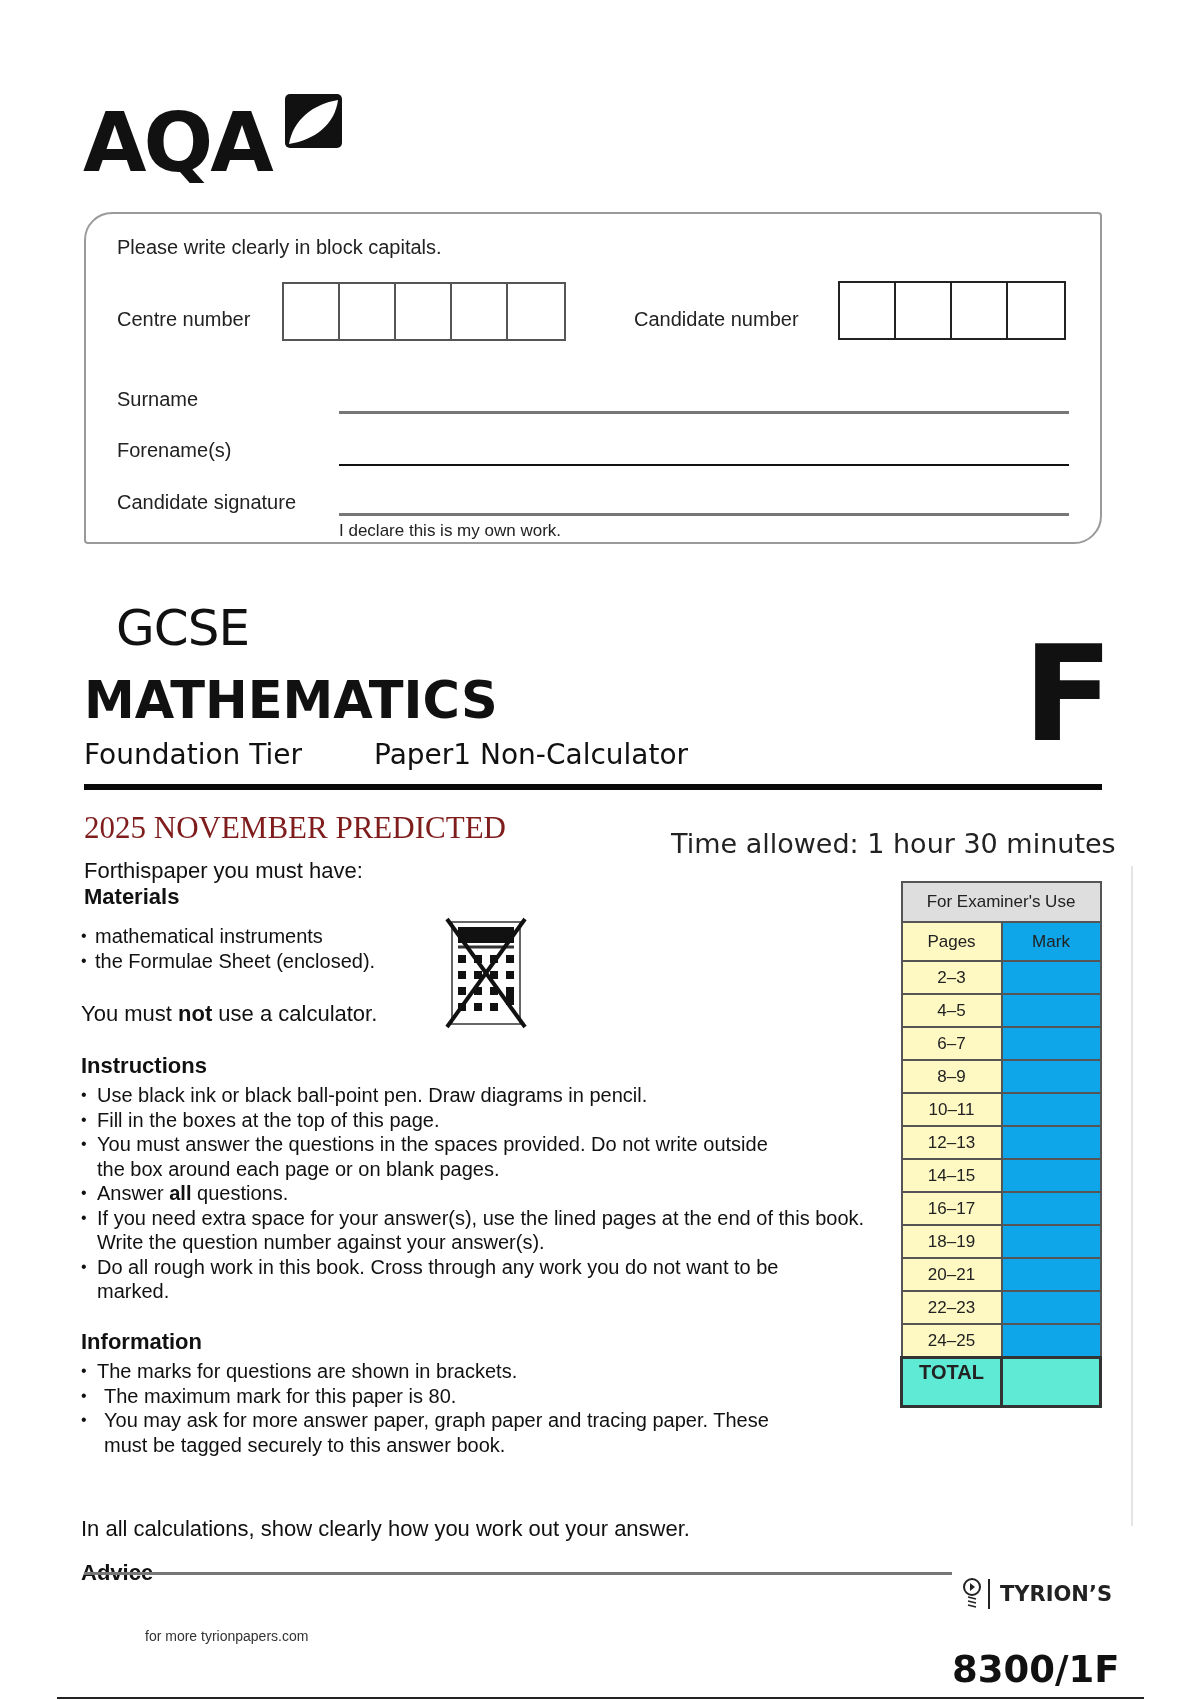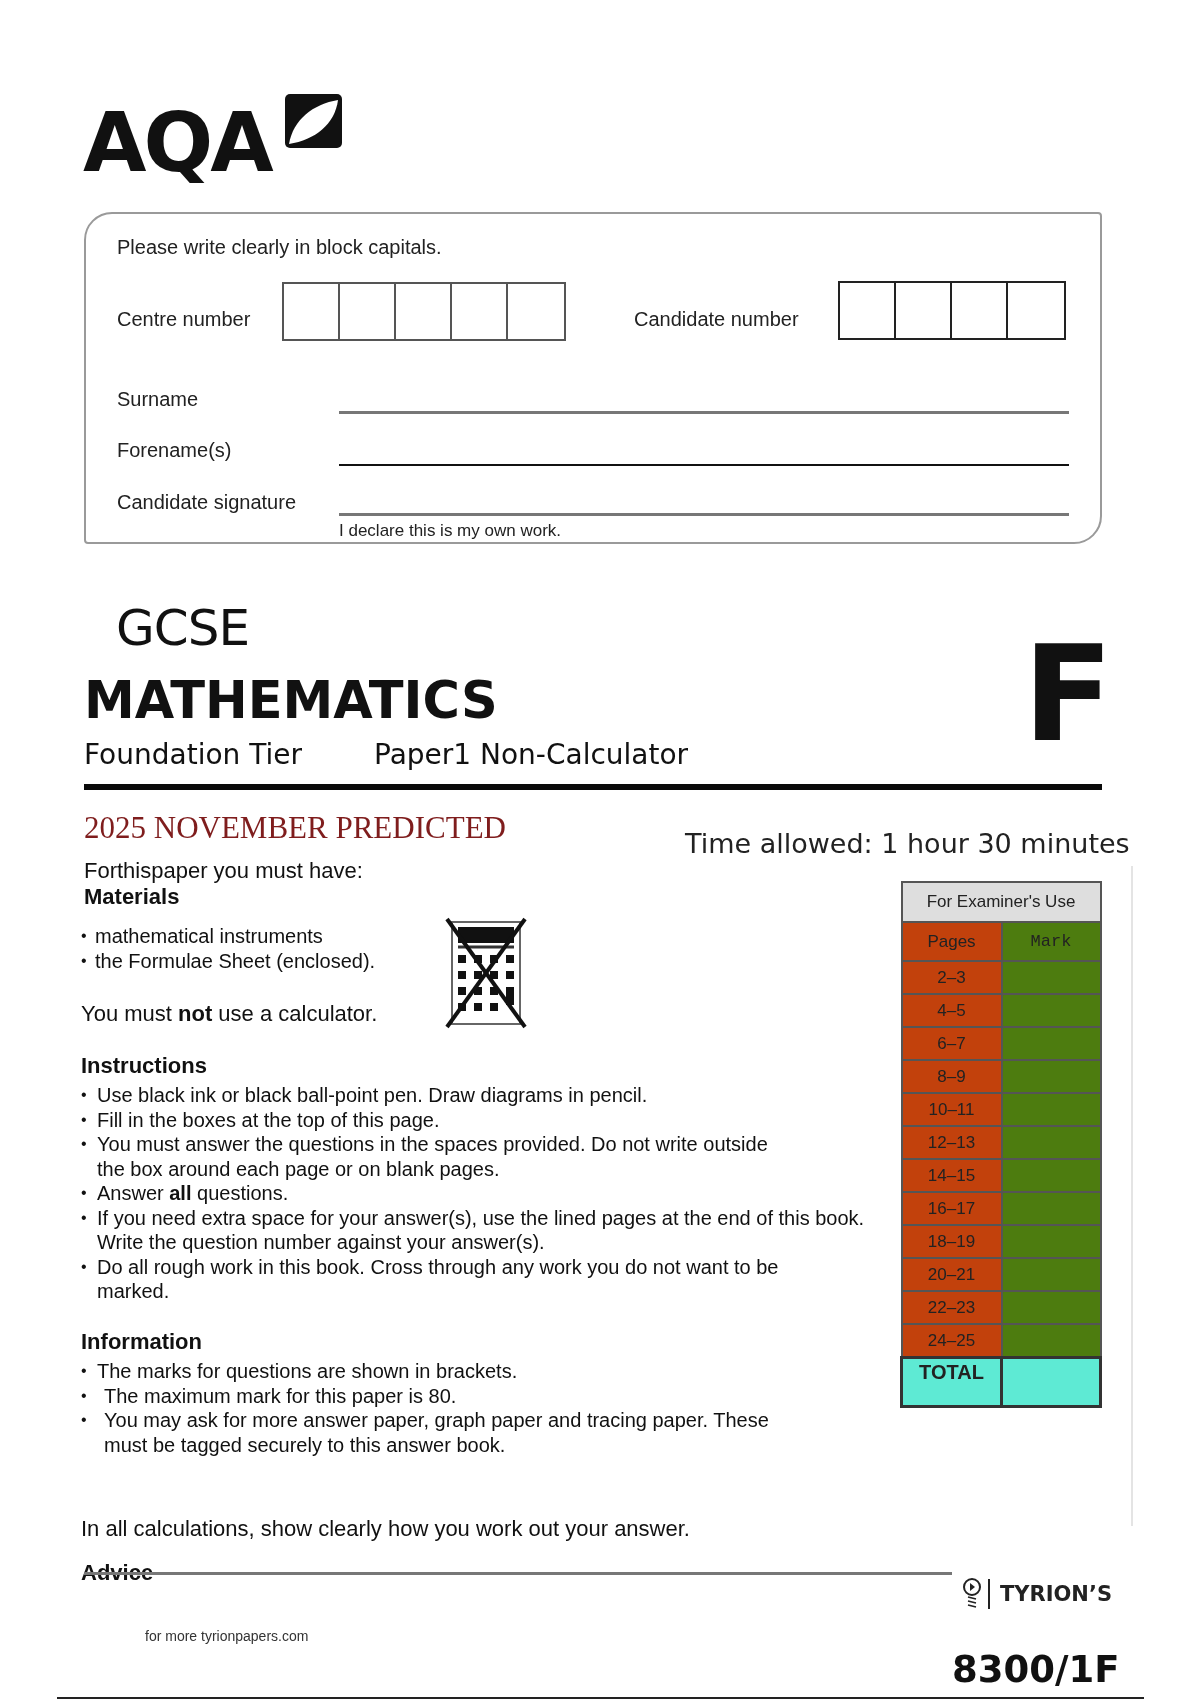--- a/index.html
+++ b/index.html
@@ -24,38 +24,38 @@
 
     
     .gcse { left: 84px; top: 603px; font-family: "DejaVu Sans", sans-serif; font-size: 50px; font-weight: normal; letter-spacing: -1px; line-height: 1; margin-left: 32px; }
     .subject { left: 84px; top: 675px; font-family: "DejaVu Sans", sans-serif; font-size: 51px; font-weight: bold; letter-spacing: 0px; line-height: 1; }
     .tier { left: 84px; top: 741px; font-family: "DejaVu Sans", sans-serif; font-size: 28px; line-height: 1; }
     .paper { left: 374px; top: 741px; font-family: "DejaVu Sans", sans-serif; font-size: 28px; line-height: 1; }
     .tier-letter { left: 1023px; top: 628px; font-family: "DejaVu Sans", sans-serif; font-size: 132px; font-weight: bold; line-height: 1; }
     .title-rule { left: 84px; top: 784px; width: 1018px; height: 6px; background: #0a0a0a; }
 
     .predicted { left: 84px; top: 810px; font-family: "Liberation Serif", serif; font-size: 31px; color: #7f1d1d; }
-    .time { left: 671px; top: 828px; font-family: "DejaVu Sans", sans-serif; font-size: 27px; color: #222; margin-left: 14px; }
+    .time { left: 671px; top: 828px; font-family: "DejaVu Sans", sans-serif; font-size: 27px; color: #222; }
 
     .body-text { font-size: 22px; color: #111; line-height: 24px; }
     .heading { font-size: 22px; font-weight: bold; color: #111; }
 
     .list { list-style: none; margin: 0; padding: 0; }
     .list li { position: relative; padding-left: 16px; font-size: 20px; line-height: 24.5px; }
     .list li::before { content: "\2022"; position: absolute; left: 0; top: 0; font-size: 16px; }
 
     
     .calc { left: 443px; top: 917px; width: 86px; height: 112px; }
 
     
     .exam-table { left: 900px; top: 881px; border-collapse: collapse; font-size: 17px; color: #222; }
     .exam-table td { border: 2px solid #555; text-align: center; padding: 0; }
     .exam-table .head { background: #dedede; height: 38px; width: 197px; }
-    .exam-table .pages { width: 98px; height: 31px; background: #c2410c; }
-    .exam-table .mark { width: 97px; background: #4d7c0f; font-family: Liberation Mono, monospace; }
+    .exam-table .pages { width: 98px; height: 31px; background: #fef9c3; }
+    .exam-table .mark { width: 97px; background: #0ea5e9; }
     .exam-table .sub { height: 37px; }
     .exam-table .total { background: #5eead4; font-weight: bold; font-size: 20px; height: 44px; border: 3px solid #333; vertical-align: top; padding-top: 2px; }
 
     .side-line { left: 1131px; top: 866px; width: 2px; height: 660px; background: #e4e4e4; }
 
     
     .foot-rule { left: 84px; top: 1572px; width: 868px; height: 3px; background: #777; }
     .brand { left: 962px; top: 1578px; display: flex; align-items: center; font-family: "DejaVu Sans", sans-serif; font-weight: bold; font-size: 21px; color: #222; }
     .brand .sep { width: 2px; height: 30px; background: #222; margin: 0 10px 0 6px; }
     .foot-link { left: 145px; top: 1628px; font-size: 14px; color: #333; }

